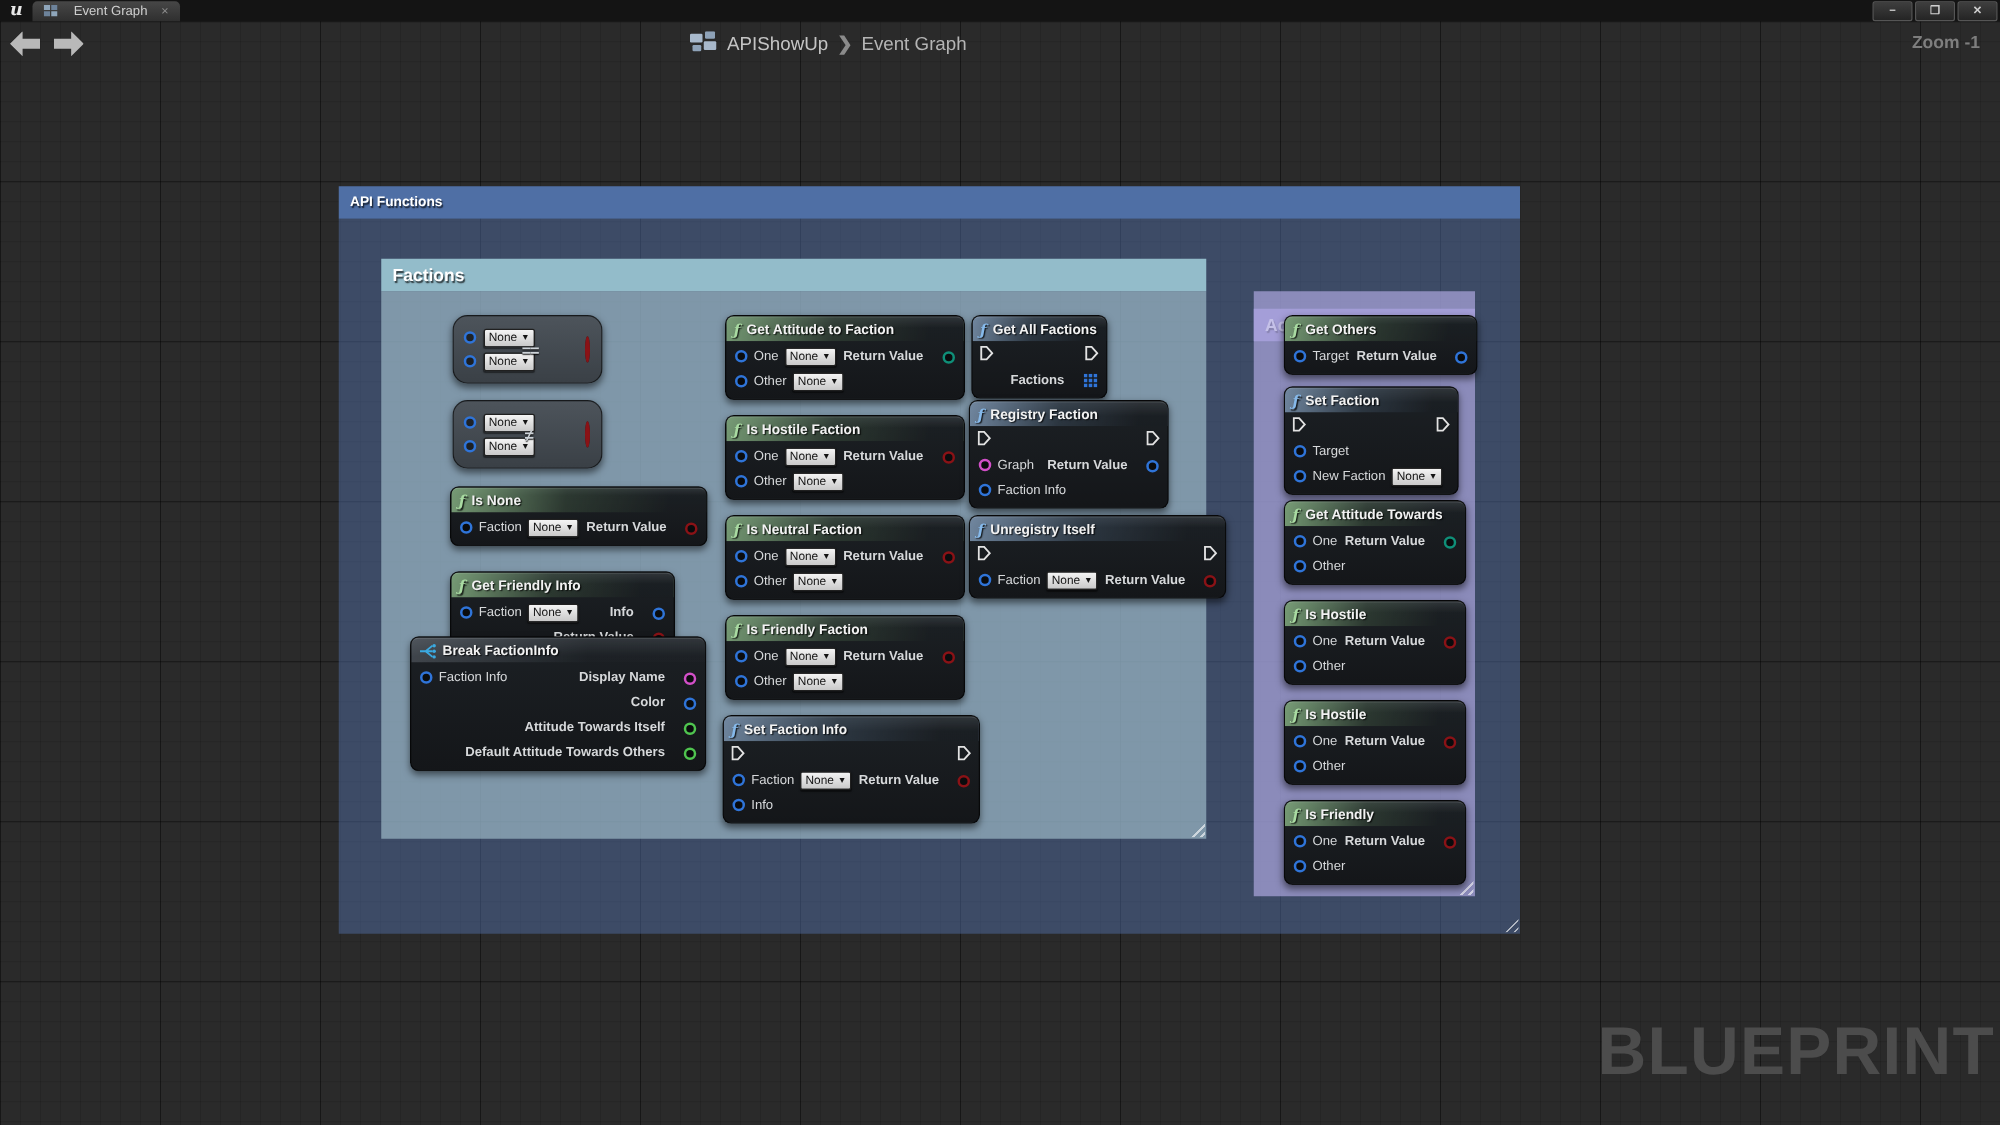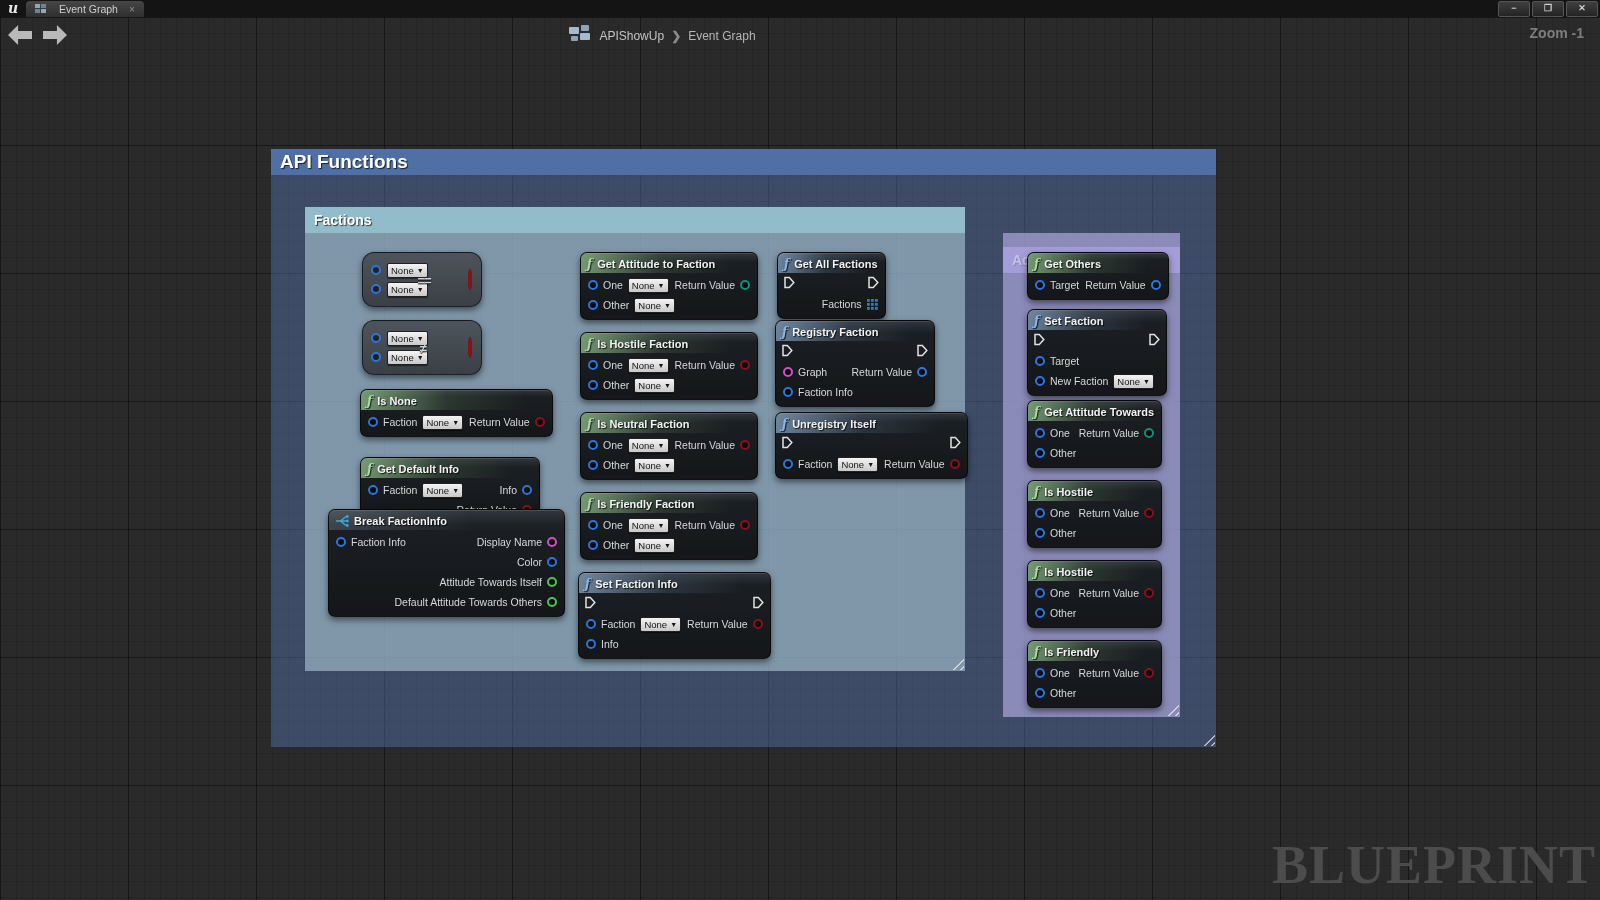--- a/index.html
+++ b/index.html
@@ -20,25 +20,25 @@
       linear-gradient(rgba(0,0,0,.38) 1px,transparent 1px),
       linear-gradient(90deg,rgba(0,0,0,.38) 1px,transparent 1px),
       linear-gradient(rgba(0,0,0,.13) 1px,transparent 1px),
       linear-gradient(90deg,rgba(0,0,0,.13) 1px,transparent 1px);
     background-size:128px 128px,128px 128px,16px 16px,16px 16px;}
 
   
   .navarrow{position:absolute;width:24px;height:20px;background:#b9b9b9;filter:drop-shadow(0 1px 1px #000);z-index:50;}
   #back-arrow{left:8px;top:8px;clip-path:polygon(0 50%,42% 0,42% 30%,100% 30%,100% 70%,42% 70%,42% 100%);}
   #fwd-arrow{left:43px;top:8px;clip-path:polygon(100% 50%,58% 0,58% 30%,0 30%,0 70%,58% 70%,58% 100%);}
-  #breadcrumb{position:absolute;left:0;top:8px;width:1325px;text-align:center;z-index:40;color:#b5b5b5;font-size:12px;}
+  #breadcrumb{position:absolute;left:0;top:8px;width:1325px;text-align:center;z-index:40;color:#b5b5b5;font-size:15px;}
   #breadcrumb .crumb-asset{color:#c4c4c4;}
   #breadcrumb .sep{color:#8a8a8a;margin:0 7px;font-weight:bold;}
   #zoom-label{position:absolute;right:16px;top:8px;color:#7e7e7e;font-size:14px;font-weight:bold;z-index:40;}
-  #watermark{position:absolute;right:4px;bottom:4px;color:#4c4c4c;font-size:54px;font-weight:bold;letter-spacing:1px;z-index:5;font-family:Liberation Serif, serif;}
+  #watermark{position:absolute;right:4px;bottom:28px;color:#4c4c4c;font-size:54px;font-weight:bold;letter-spacing:1px;z-index:5;}
   .bc-icon{display:inline-block;vertical-align:-2px;margin-right:8px;}
 
   
   .comment{position:absolute;z-index:10;}
   .comment-header{height:26px;display:flex;align-items:center;padding:0 9px;color:#fff;font-weight:bold;font-size:14px;text-shadow:1px 1px 1px rgba(0,0,0,.7);}
   .comment-body{position:absolute;left:0;right:0;bottom:0;}
   .resize-handle{position:absolute;right:1px;bottom:1px;width:12px;height:12px;
     background:repeating-linear-gradient(135deg,rgba(255,255,255,.6) 0 1.5px,transparent 1.5px 4.5px);
     clip-path:polygon(100% 0,100% 100%,0 100%);}
 
@@ -49,21 +49,21 @@
   .node-header{display:flex;align-items:center;gap:5px;height:19px;padding:0 7px 0 6px;border-radius:6px 6px 0 0;
     font-weight:bold;font-size:11px;color:#f2f2f2;text-shadow:1px 1px 1px rgba(0,0,0,.8);border-top:1px solid rgba(255,255,255,.12);}
   .hdr-pure{background:linear-gradient(95deg,rgba(133,175,130,.85),rgba(70,95,70,.40) 45%,rgba(30,38,34,.08) 85%);}
   .hdr-impure{background:linear-gradient(95deg,rgba(125,150,178,.85),rgba(70,90,110,.40) 45%,rgba(28,34,42,.08) 85%);}
   .hdr-break{background:linear-gradient(95deg,rgba(150,160,172,.30),rgba(50,56,62,.10) 60%);}
   .ficon{font-family:"DejaVu Serif",serif;font-style:italic;font-weight:bold;font-size:12px;line-height:1;}
   .ficon.pure{color:#a9dba2;}
   .ficon.impure{color:#86b9ea;}
   .node-rows{padding:2px 0 4px 0;}
   .row{display:flex;align-items:center;height:20px;padding:0 7px;gap:6px;}
-  .row .right{margin-left:auto;display:flex;align-items:center;gap:5px;}
+  .row .right{margin-left:auto;display:flex;align-items:flex-end;gap:15px;font-weight:bold;}
   .row .left{display:flex;align-items:center;gap:5px;}
   .pin{width:6px;height:6px;border-radius:50%;border:2.6px solid #888;background:rgba(0,0,0,.55);flex:0 0 auto;}
   .exec-row{display:flex;align-items:center;justify-content:space-between;height:19px;padding:0 6px;}
   .dd{display:inline-flex;align-items:center;gap:3px;background:linear-gradient(#f4f4f4,#c9c9c9);border:1px solid #202020;
     border-radius:2px;color:#141414;font-size:9.5px;padding:0 3px;height:13px;box-shadow:0 1px 1px rgba(0,0,0,.5);}
   .dd .caret{font-size:7px;line-height:1;}
 
   
   .op-node{position:absolute;z-index:20;background:linear-gradient(#4d545b,#3a4046);border:1px solid rgba(0,0,0,.6);
     border-radius:12px;box-shadow:0 3px 6px rgba(0,0,0,.5);padding:4px 8px;display:flex;align-items:center;}
@@ -106,21 +106,21 @@
           <rect x="12" y="0" width="8" height="6" rx="1" fill="#8ea2b8"></rect>
         <rect x="2" y="11" width="7" height="5" rx="1" fill="#8ea2b8"></rect>
           <rect x="11" y="8" width="10" height="7" rx="1" fill="#a8b9cc"></rect>
       </svg><span class="crumb-asset">APIShowUp</span><span class="sep">❯</span><span>Event Graph</span>
     </div>
 
     <div id="zoom-label">Zoom -1</div>
     <div id="watermark">BLUEPRINT</div>
 
   <div class="comment" style="left: 271px; top: 132px; width: 945px; height: 598px;">
-        <div class="comment-header" style="background: rgb(79, 111, 165); font-size: 19px;">
+        <div class="comment-header" style="background: rgb(79, 111, 165); font-size: 11px;">
           <span>API Functions</span>
         </div>
         <div class="comment-body" style="top: 26px; background: rgba(85, 115, 175, 0.45);"></div>
         <div class="resize-handle"></div>
       </div>
       <div class="comment" style="left: 305px; top: 190px; width: 660px; height: 464px;">
         <div class="comment-header" style="background: rgb(147, 188, 202); font-size: 14px;">
           <span>Factions</span>
         </div>
         <div class="comment-body" style="top: 26px; background: rgba(168, 198, 210, 0.62);"></div>
@@ -191,21 +191,21 @@
             <span class="right">
               <span>Return Value</span>
               <span class="pin" style="border-color: rgb(138, 18, 22);"></span>
             </span>
           </div>
         </div>
       </div>
       <div class="node" style="left: 360px; top: 440px; min-width: 178px;">
         <div class="node-header hdr-pure">
           <span class="ficon pure">ƒ</span>
-          <span>Get Default Info</span>
+          <span>Get Friendly Info</span>
         </div>
         <div class="node-rows">
           <div class="row">
             <span class="left">
               <span class="pin" style="border-color: rgb(47, 116, 216);"></span>
               <span>Faction</span>
               <span class="dd">
                 <span>None</span>
                 <span class="caret">▼</span>
               </span>

